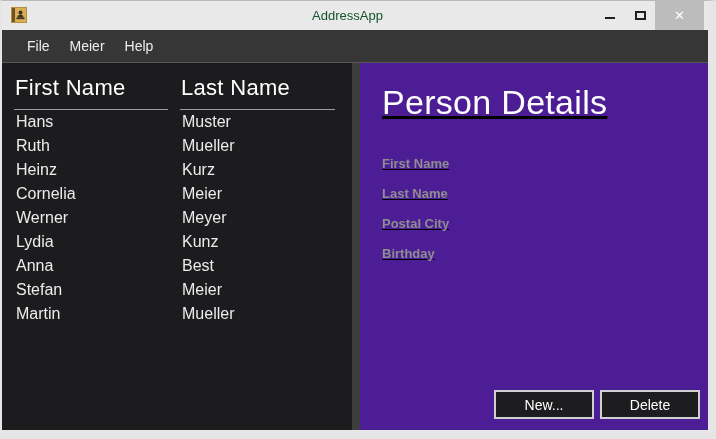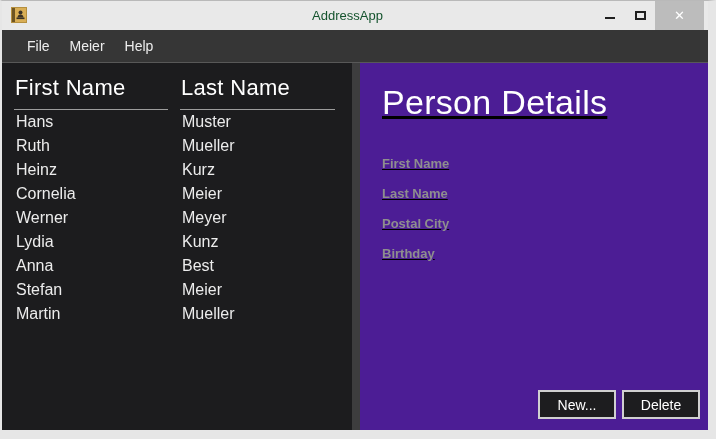--- a/index.html
+++ b/index.html
@@ -91,21 +91,21 @@
     height:30px; line-height:30px;
     font-size:13px; font-weight:bold; color:#8e8e8e;
   }
 
   
   .button-bar {
     position:absolute; right:8px; bottom:11px;
     display:flex; gap:6px;
   }
   .btn {
-    width:78px; height:29px;
+    width:100px; height:29px;
     background:#1d1d1f;
     border:2px solid #d0d0d0;
     color:#ffffff; font-size:14px;
     font-family:"Liberation Sans", sans-serif;
     cursor:default;
   }
 </style>
 </head>
 <body>
 

